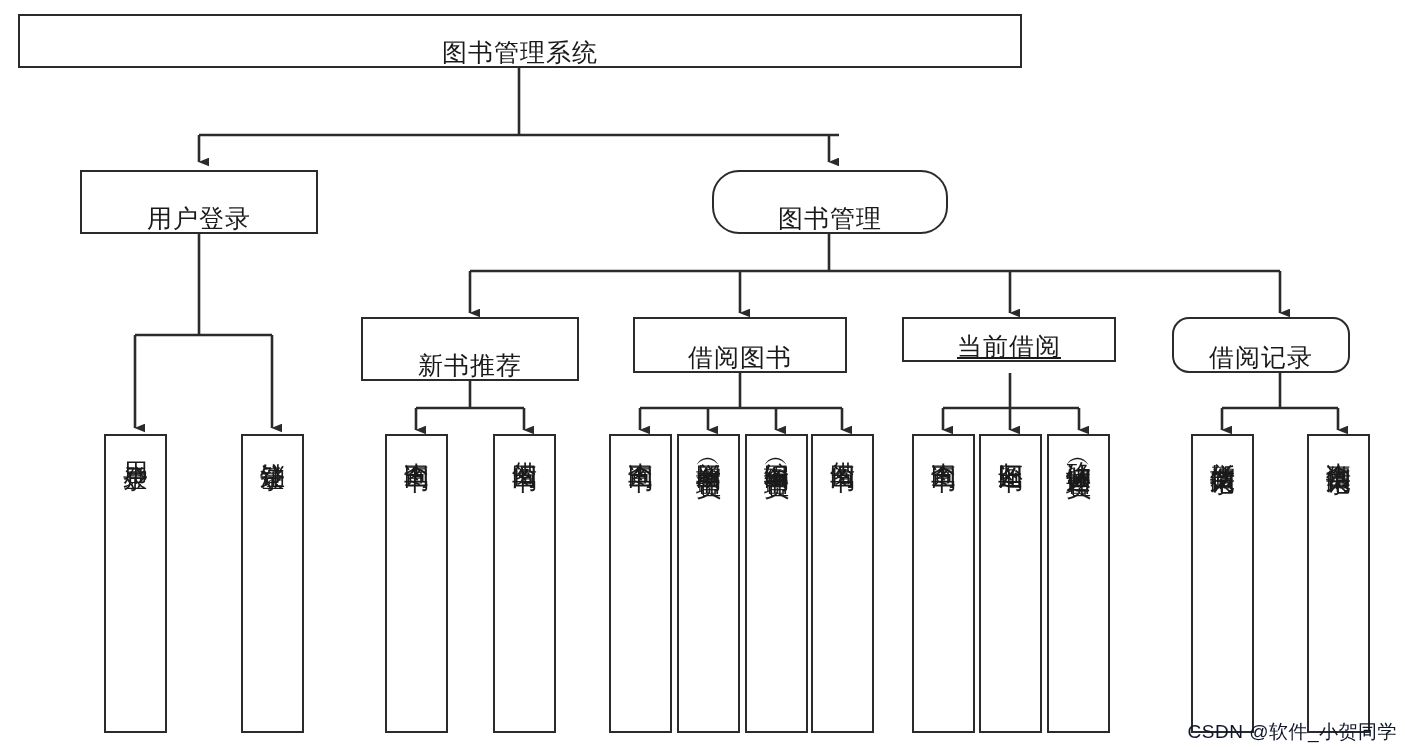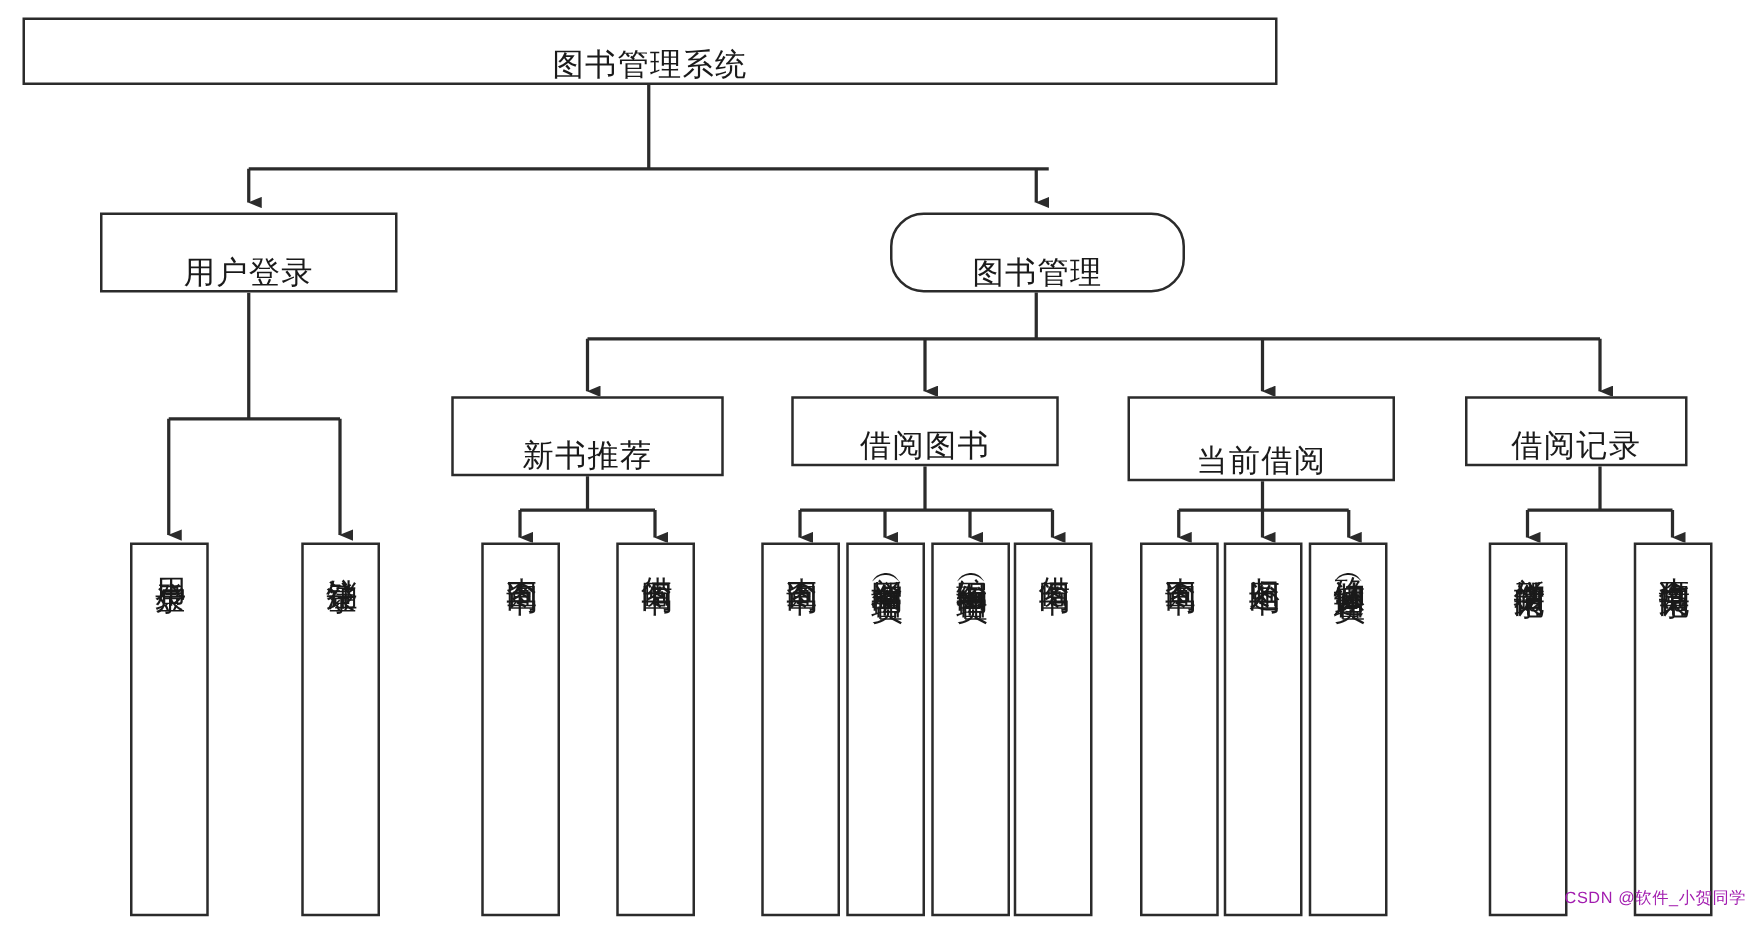--- a/index.html
+++ b/index.html
@@ -50,23 +50,23 @@
     text-orientation: upright;
     font-size: 25px;
     line-height: 1.16;
     letter-spacing: 2px;
     white-space: nowrap;
   }
   .node.root .label { font-size: 25px; }
   #watermark {
     position: absolute;
     right: 8px;
-    bottom: 20px;
-    font-size: 13px;
-    color: #a21caf;
+    bottom: 2px;
+    font-size: 19px;
+    color: #0f172a;
     letter-spacing: 0.5px;
     white-space: nowrap;
     pointer-events: none;
   }
 </style>
 </head>
 <body>
 
 <div id="canvas">
 
@@ -130,24 +130,24 @@
   <div class="node horiz" style="left:712px; top:170px; width:236px; height:64px;border-radius:27px;">
     <span class="label">图书管理</span>
   </div>
 
   <div class="node horiz" style="left:361px; top:317px; width:218px; height:64px;">
     <span class="label">新书推荐</span>
   </div>
   <div class="node horiz" style="left:633px; top:317px; width:214px; height:56px;">
     <span class="label">借阅图书</span>
   </div>
-  <div class="node horiz" style="left:902px; top:317px; width:214px; height:68px;">
+  <div class="node horiz" style="left:902px; top:317px; width:214px; height:45px;text-decoration:underline;">
     <span class="label">当前借阅</span>
   </div>
-  <div class="node horiz" style="left:1172px; top:317px; width:178px; height:56px;">
+  <div class="node horiz" style="left:1172px; top:317px; width:178px; height:56px;border-radius:17px;">
     <span class="label">借阅记录</span>
   </div>
 
   <div class="node vert" style="left:104px; top:434px; width:63px; height:299px;">
     <span class="label">用户登录</span>
   </div>
   <div class="node vert" style="left:241px; top:434px; width:63px; height:299px;">
     <span class="label">注销登录</span>
   </div>
 

